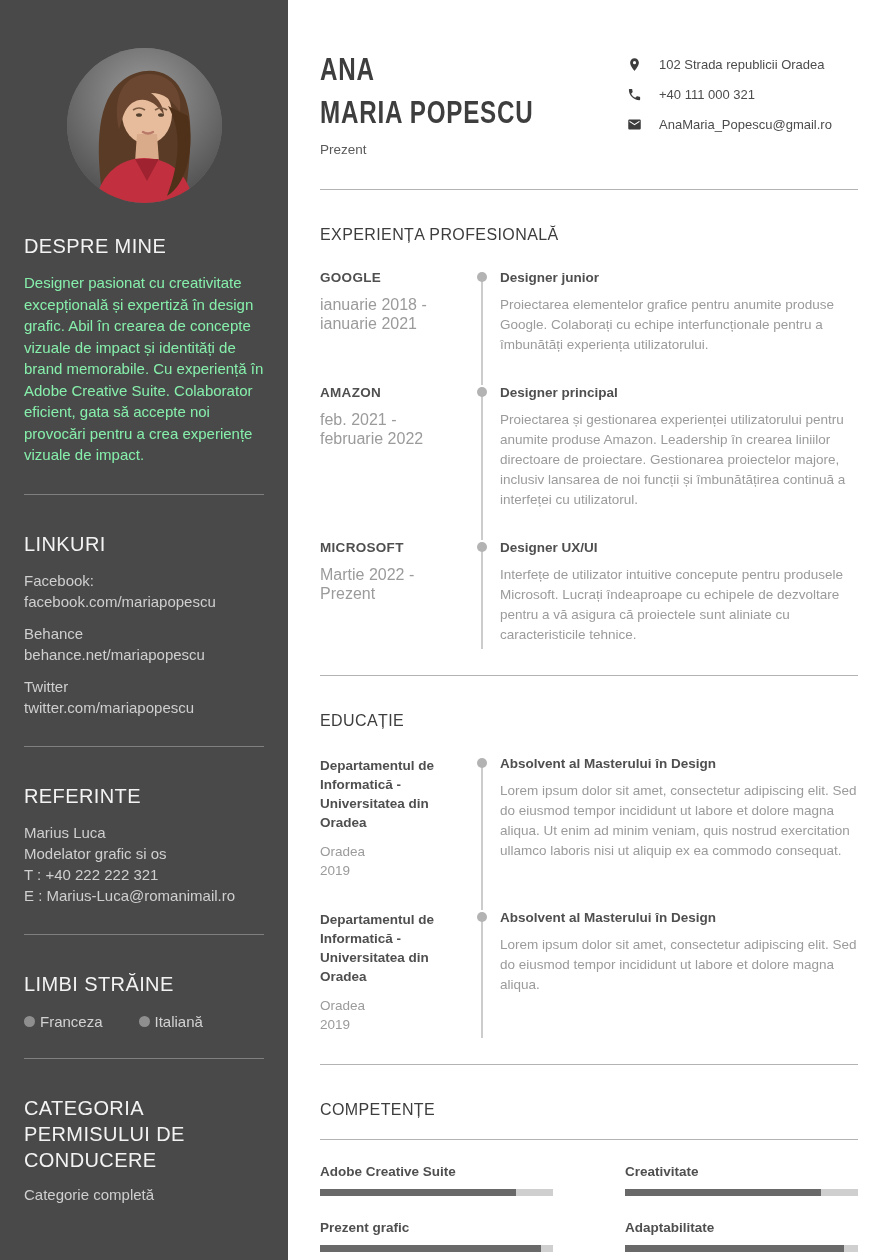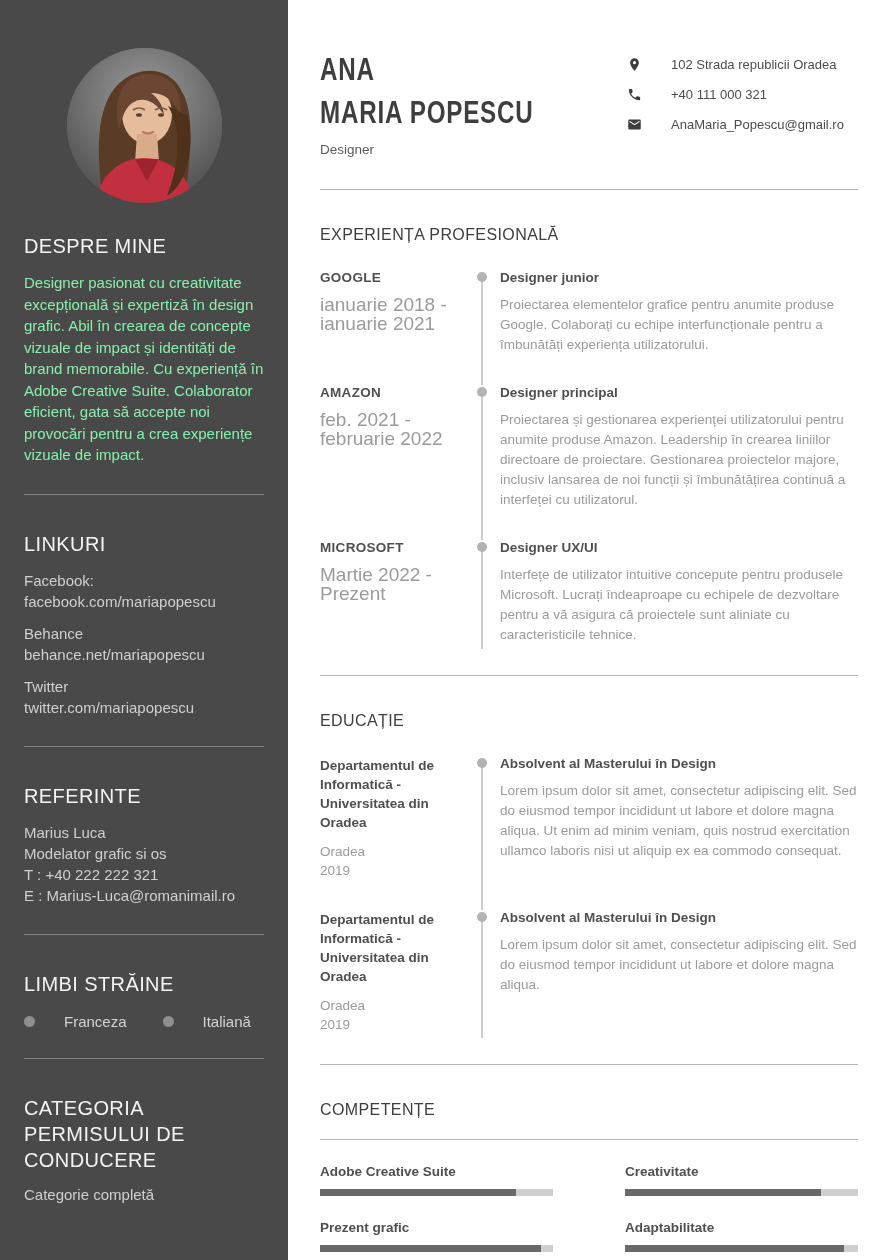--- a/index.html
+++ b/index.html
@@ -31,36 +31,36 @@
     letter-spacing:.4px; line-height:26px; margin-bottom:13px;
   }
   .side-text { font-size:15px; line-height:21.5px; color:#86efac; }
   .side-divider { border:none; border-top:1px solid #7f7f7f; margin:28px 0 36px; }
   .about { margin-top:30px; }
   .link-group { margin-bottom:11px; }
   .link-label { font-size:15px; line-height:21px; color:#cfcfcf; }
   .link-url { font-size:15px; line-height:21px; color:#cfcfcf; cursor:pointer; }
   .ref-line { font-size:15px; line-height:21px; color:#cfcfcf; }
   .lang-row { display:flex; gap:36px; margin-top:16px; }
-  .bullet-item { display:flex; align-items:center; gap:29px; font-size:15px; color:#d2d2d2; }
+  .bullet-item { display:flex; align-items:center; gap:5px; font-size:15px; color:#d2d2d2; }
   .bullet-dot { width:11px; height:11px; border-radius:50%; background:#8f8f8f; flex:none; }
   .driving-text { font-size:15px; color:#cfcfcf; margin-top:12px; }
 
   
   .main { flex:1; padding:8px 36px 0 32px; }
   .top-header { display:flex; justify-content:space-between; margin-top:40px; }
   .name-block { }
   .name-line {
     font-size:31px; font-weight:700; color:#3e3e3e;
     line-height:43px; letter-spacing:1px;
     transform:scaleX(.78); transform-origin:left center; white-space:nowrap;
   }
   .job-title { font-size:13.5px; color:#5a5a5a; margin-top:8px; }
   .contact { display:flex; flex-direction:column; gap:14px; width:232px; margin-top:8px; }
-  .contact-row { display:flex; align-items:center; gap:29px; }
+  .contact-row { display:flex; align-items:center; gap:17px; }
   .contact-icon { width:16px; height:16px; flex:none; display:flex; align-items:center; justify-content:center; }
   .contact-icon svg { width:15px; height:15px; fill:#3d3d3d; }
   .contact-text { font-size:13px; color:#4c4c4c; }
 
   .main-divider { border:none; border-top:1px solid #b3b3b3; }
   .divider-after-header { margin-top:32px; }
 
   .section-heading {
     font-size:16px; font-weight:400; color:#3d3d3d;
     letter-spacing:.4px; margin-top:36px;
@@ -72,21 +72,21 @@
   .row-left { padding-right:10px; padding-bottom:30px; }
   .row-right { padding-bottom:30px; }
   .tl-cell { position:relative; }
   .tl-line { position:absolute; left:15px; top:8px; bottom:0; width:2px; background:#cccccc; }
   .timeline-row.last .tl-line { bottom:26px; }
   .tl-dot {
     position:absolute; left:16px; transform:translateX(-50%);
     top:2px; width:10px; height:10px; border-radius:50%; background:#b3b3b3;
   }
   .entry-company { font-size:13.5px; font-weight:700; color:#4f4f4f; letter-spacing:.3px; margin-bottom:10px; }
-  .entry-period { font-size:19px; color:#9b9b9b; line-height:19px; }
+  .entry-period { font-size:16px; color:#9b9b9b; line-height:19px; }
   .entry-school { font-size:13.5px; font-weight:700; color:#4f4f4f; line-height:19px; margin-bottom:10px; }
   .entry-meta { font-size:13.5px; color:#9b9b9b; line-height:19px; }
   .entry-role { font-size:13.5px; font-weight:700; color:#4f4f4f; margin-bottom:10px; }
   .entry-desc { font-size:13.5px; color:#9b9b9b; line-height:20px; }
 
   
   .divider-under-heading { margin-top:20px; }
   .skills-grid { display:grid; grid-template-columns:1fr 1fr; column-gap:72px; margin-top:24px; }
   .skill { margin-bottom:24px; }
   .skill-label { font-size:13.5px; font-weight:700; color:#4f4f4f; margin-bottom:10px; }
@@ -179,21 +179,21 @@
   </section>
 
 </aside>
 
 <main class="main">
 
   <header class="top-header">
     <div class="name-block">
       <div class="name-line">ANA</div>
       <div class="name-line">MARIA POPESCU</div>
-      <div class="job-title">Designer</div>
+      <div class="job-title">Prezent</div>
     </div>
     <div class="contact">
       <div class="contact-row">
         <span class="contact-icon">
           <svg viewBox="0 0 24 24">
               <path d="M12 2C8.13 2 5 5.13 5 9c0 5.25 7 13 7 13s7-7.75 7-13c0-3.87-3.13-7-7-7zm0 9.5a2.5 2.5 0 1 1 0-5 2.5 2.5 0 0 1 0 5z"></path>
             </svg>
         </span>
         <span class="contact-text">102 Strada republicii Oradea</span>
       </div>

